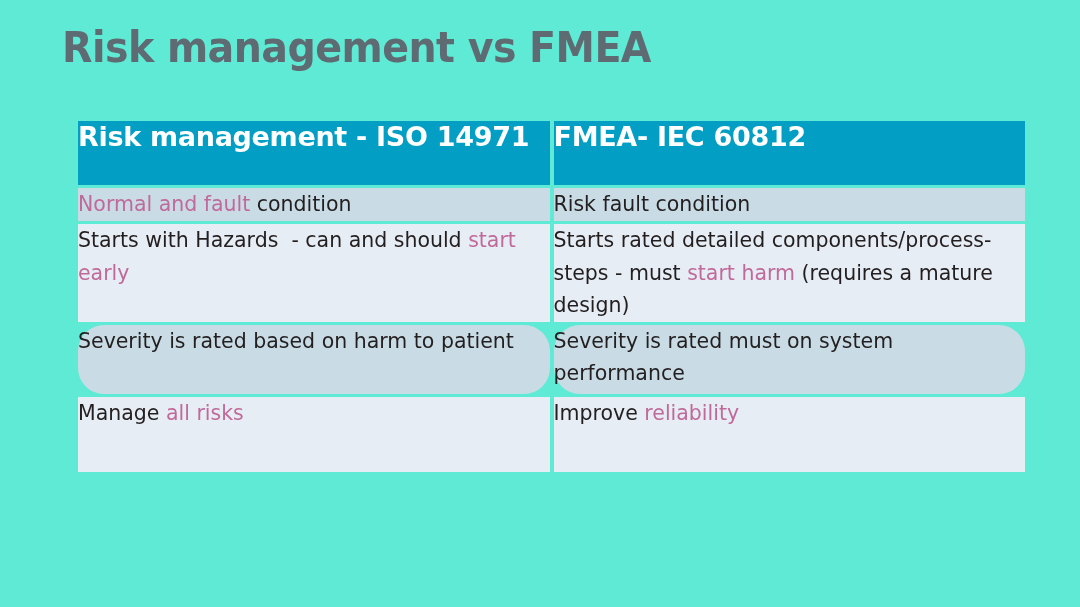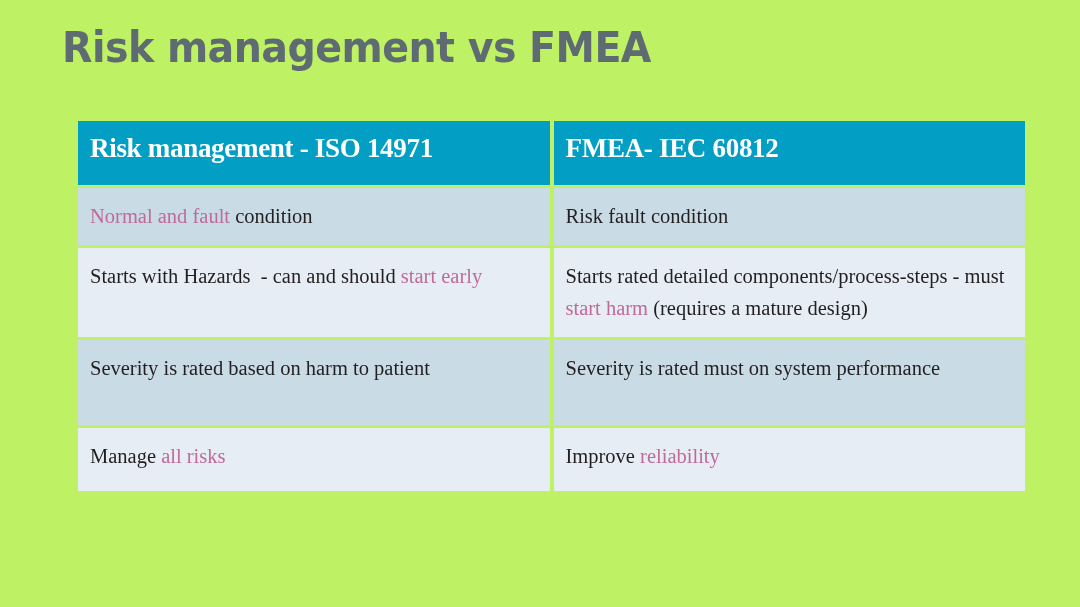--- a/index.html
+++ b/index.html
@@ -10,21 +10,21 @@
     width: 1080px;
     height: 607px;
     background: #ffffff;
     font-family: "Liberation Sans", sans-serif;
     overflow: hidden;
   }
   .slide {
     position: relative;
     width: 1080px;
     height: 607px;
-    background: #bef264;
+    background: #5eead4;
   }
   .slide-title {
     position: absolute;
     left: 62px;
     top: 22px;
     font-family: "DejaVu Sans", sans-serif;
     font-size: 43px;
     font-weight: bold;
     color: #5f6b72;
     letter-spacing: -0.6px;
@@ -36,24 +36,23 @@
     position: absolute;
     left: 74px;
     top: 118px;
     width: 955px;
     border-collapse: separate;
     border-spacing: 4px 3px;
     table-layout: fixed;
   }
   .comparison-table td,
   .comparison-table th {
-    padding: 12px;
+    padding: 0;
     margin: 0;
     vertical-align: top;
-    font-family: Liberation Serif, serif;
   }
   .th-cell {
     background: #039ec4;
     color: #ffffff;
     font-family: "DejaVu Sans", sans-serif;
     font-size: 27px;
     font-weight: bold;
     text-align: left;
     padding: 26px 8px 11px 10px;
     height: 64px;
@@ -71,24 +70,24 @@
     box-sizing: border-box;
     white-space: pre-wrap;
     word-wrap: break-word;
   }
   .row-shade-dark .body-cell {
     background: #c9dce5;
   }
   .row-shade-light .body-cell {
     background: #e7edf4;
   }
-  .r1 .body-cell { height: 47px; }
+  .r1 .body-cell { height: 33px; }
   .r2 .body-cell { height: 84px; }
-  .r3 .body-cell { height: 85px; }
-  .r4 .body-cell { height: 63px; }
+  .r3 .body-cell { height: 69px; border-radius: 26px; }
+  .r4 .body-cell { height: 75px; }
   .hl {
     color: #c06a9b;
   }
 </style>
 </head>
 <body>
 
 <div class="slide">
 
   <div class="slide-title">Risk management vs FMEA</div>

